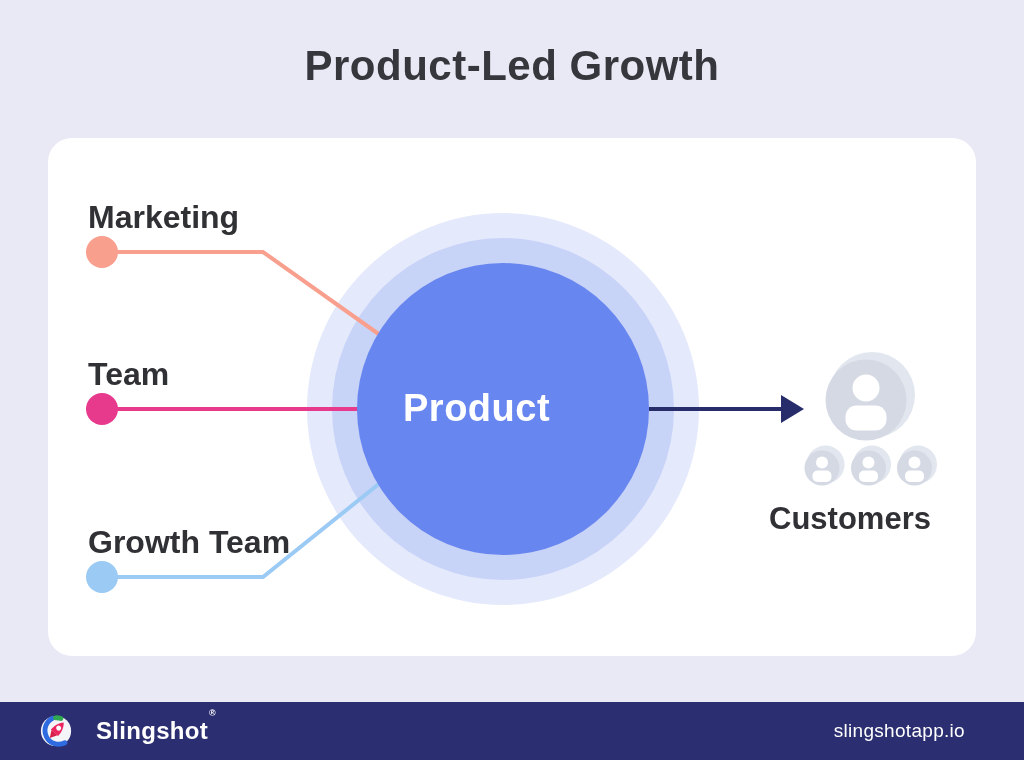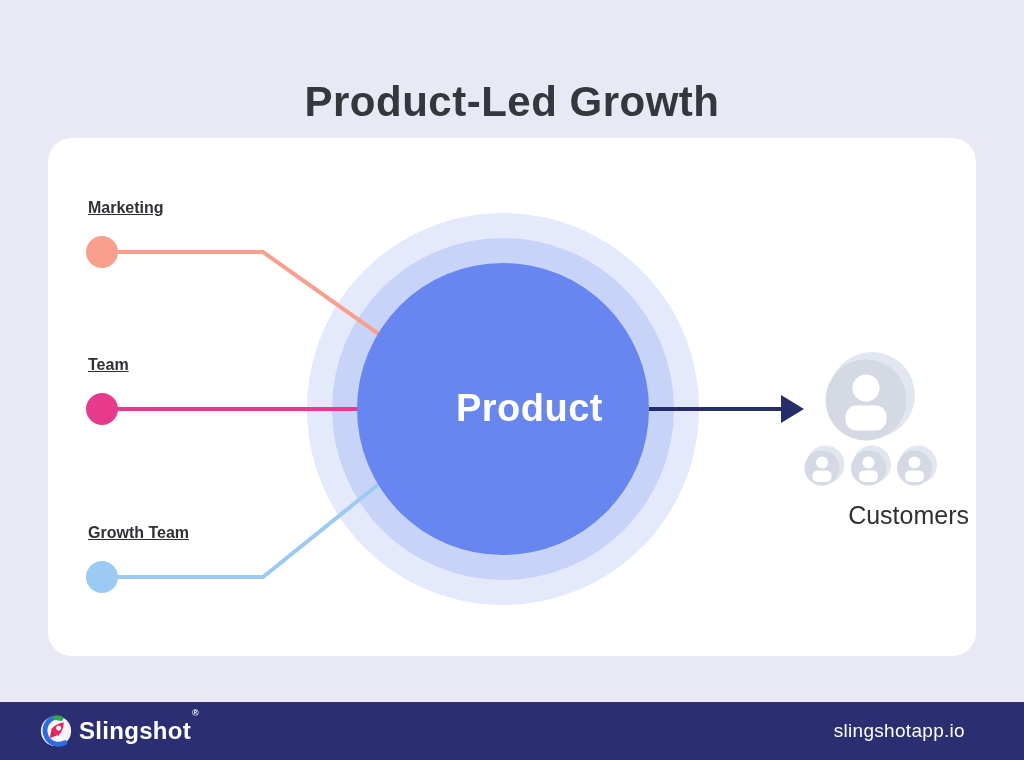--- a/index.html
+++ b/index.html
@@ -18,85 +18,83 @@
   .title {
     position: absolute;
     top: 42px;
     left: 0;
     width: 100%;
     text-align: center;
     font-size: 42px;
     font-weight: 700;
     letter-spacing: 0.5px;
     color: var(--title-color, #36373C);
-    margin-top: 36px;
   }
   .card {
     position: absolute;
     left: 48px;
     top: 138px;
     width: 928px;
     height: 518px;
     background: var(--card-bg, #fff);
     border-radius: 24px;
   }
   .diagram-svg {
     position: absolute;
     left: 0; top: 0;
     width: 928px; height: 518px;
   }
   .input-label {
     position: absolute;
     left: 40px;
-    font-size: 16px;
+    font-size: 32px;
     font-weight: 600;
     color: var(--label-color, #2F3135);
     white-space: nowrap;
-    text-decoration: underline;
   }
   .label-marketing    { top: 61px; }
   .label-sales        { top: 218px; }
   .label-product-team { top: 386px; }
   .center-label {
     position: absolute;
     left: 355px;
     top: 249px;
     width: 200px;
-    text-align: right;
+    text-align: left;
     font-size: 38px;
     font-weight: 700;
     color: #FFFFFF;
     letter-spacing: 0.5px;
   }
   .customers-label {
     position: absolute;
     left: 721px;
     top: 363px;
     width: 200px;
-    text-align: right;
-    font-size: 25px;
-    font-weight: 400;
+    text-align: left;
+    font-size: 31px;
+    font-weight: 700;
     color: var(--label-color, #2F3135);
   }
   .footer {
     position: absolute;
     left: 0;
     bottom: 0;
     width: 100%;
     height: 58px;
     background: var(--footer-bg, #2B2E70);
     display: flex;
     align-items: center;
     justify-content: space-between;
     padding: 0 59px 0 40px;
   }
   .brand {
     display: flex;
     align-items: center;
-    gap: 7px;
+    gap: 24px;
   }
   .brand-name {
     color: var(--footer-text, #fff);
     font-size: 24px;
     font-weight: 700;
     letter-spacing: 0.3px;
   }
   .brand-mark {
     color: var(--footer-text, #fff);
     font-size: 9px;

